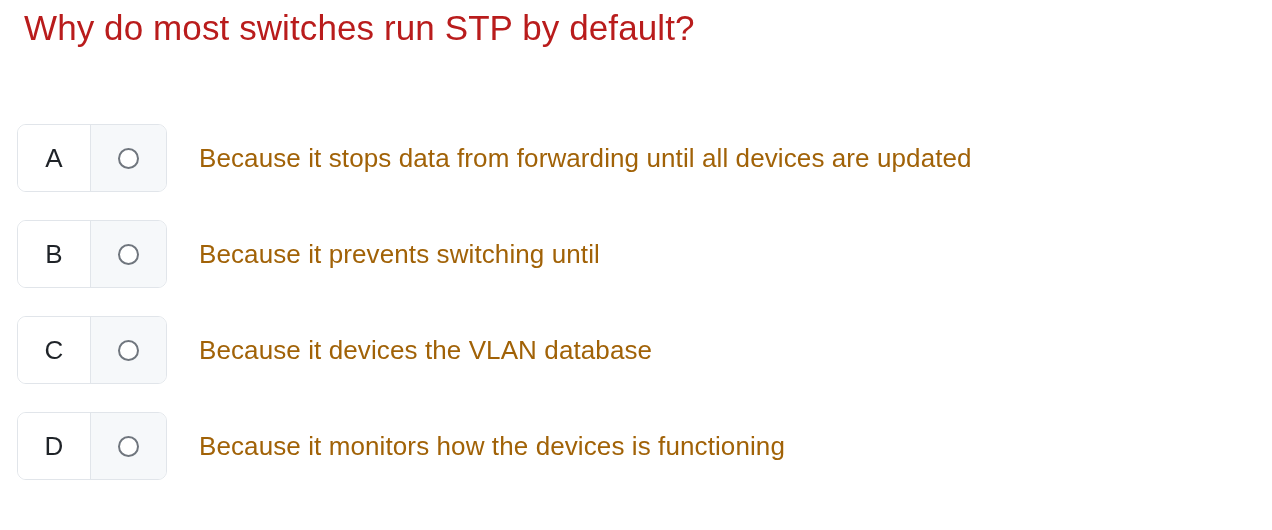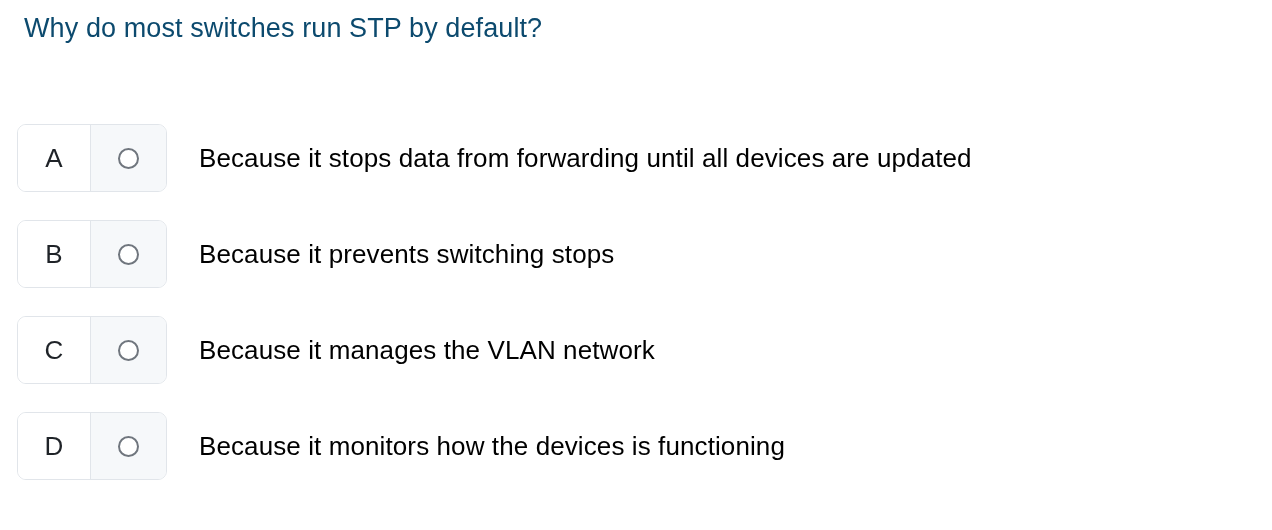--- a/index.html
+++ b/index.html
@@ -20,23 +20,23 @@
     width: 1272px;
     height: 530px;
     background: #ffffff;
   }
 
   
   .question {
     position: absolute;
     left: 24px;
     top: 8px;
-    font-size: 27px;
+    font-size: 35px;
     line-height: 40px;
-    color: #0c4a6e;
+    color: #b91c1c;
     letter-spacing: 0.1px;
     white-space: nowrap;
   }
 
   
   .options {
     position: absolute;
     left: 0;
     top: 124px;
     width: 1272px;
@@ -102,21 +102,21 @@
 
   .option-text {
     position: absolute;
     left: 199px;
     top: 0;
     height: 68px;
     display: flex;
     align-items: center;
     font-size: 26px;
     line-height: 34px;
-    color: #000000;
+    color: #a16207;
     letter-spacing: 0.1px;
     white-space: nowrap;
     text-align: center;
   }
 </style>
 </head>
 <body>
 
 <div class="quiz">
 
@@ -138,33 +138,33 @@
 
     <div class="option-row">
       <div class="option-box">
         <div class="option-letter-cell">
           <span class="option-letter">B</span>
         </div>
         <div class="option-radio-cell">
           <span class="radio"></span>
         </div>
       </div>
-      <div class="option-text">Because it prevents switching stops</div>
+      <div class="option-text">Because it prevents switching until</div>
     </div>
 
     <div class="option-row">
       <div class="option-box">
         <div class="option-letter-cell">
           <span class="option-letter">C</span>
         </div>
         <div class="option-radio-cell">
           <span class="radio"></span>
         </div>
       </div>
-      <div class="option-text">Because it manages the VLAN network</div>
+      <div class="option-text">Because it devices the VLAN database</div>
     </div>
 
     <div class="option-row">
       <div class="option-box">
         <div class="option-letter-cell">
           <span class="option-letter">D</span>
         </div>
         <div class="option-radio-cell">
           <span class="radio"></span>
         </div>

